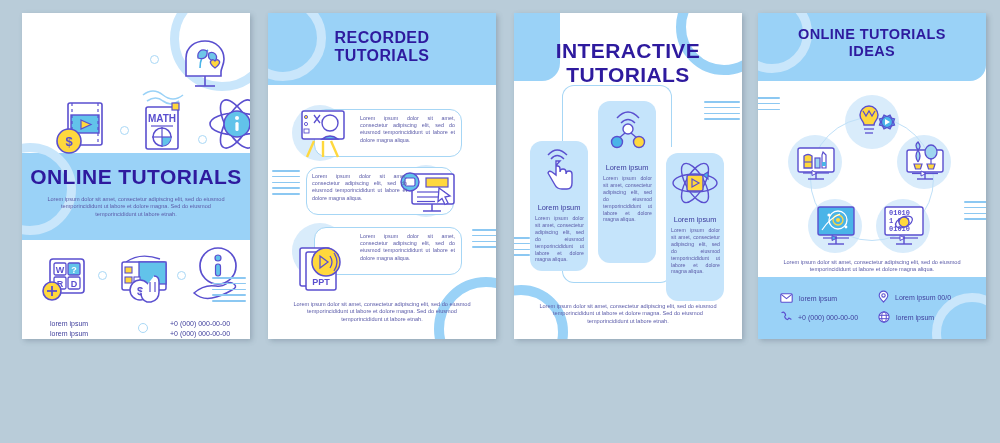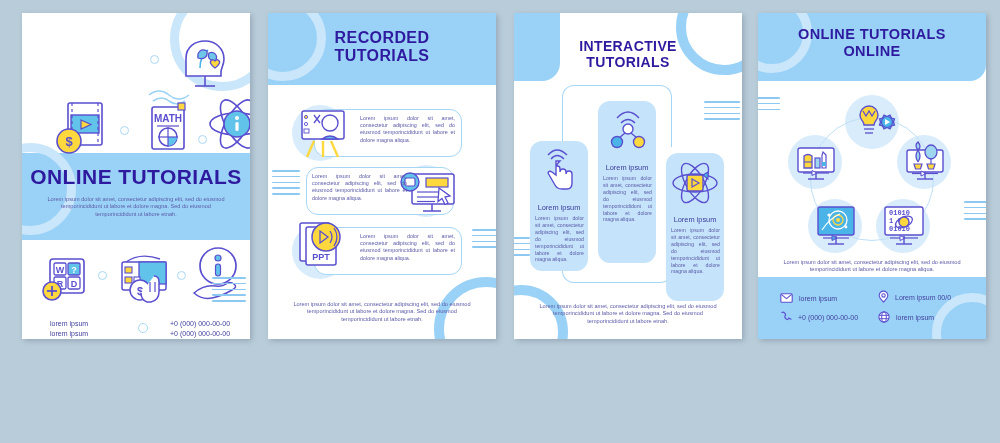--- a/index.html
+++ b/index.html
@@ -221,21 +221,21 @@
           <line x1="18" y1="4" x2="18" y2="46"></line>
           <line x1="44" y1="4" x2="44" y2="46"></line>
         </g>
         <circle cx="15" cy="42" r="12" fill="#ffd83d" stroke="#5a4fcf" stroke-width="1.6"></circle>
         <text x="15" y="47" text-anchor="middle" font-family="Liberation Sans, sans-serif" font-size="13" font-weight="700" fill="#5a4fcf">$</text>
       </svg>
     </div>
 
     <div class="dot-ring" style="left:98px;top:113px;width:9px;height:9px;"></div>
 
-    <div class="ico" style="left:118px;top:76px;">
+    <div class="ico" style="left:112px;top:76px;">
       <svg width="52" height="66" viewBox="0 0 52 66">
         <path d="M9 6 q10 -8 20 0 q10 8 20 0" fill="none" stroke="#9ad2f7" stroke-width="1.6"></path>
         <path d="M13 12 q9 -6 16 0 q8 6 16 0" fill="none" stroke="#9ad2f7" stroke-width="1.6"></path>
         <rect x="12" y="18" width="32" height="42" rx="2" fill="#fff" stroke="#5a4fcf" stroke-width="1.6"></rect>
         <rect x="38" y="14" width="7" height="7" fill="#ffd83d" stroke="#5a4fcf" stroke-width="1.2"></rect>
         <text x="28" y="33" text-anchor="middle" font-family="Liberation Sans, sans-serif" font-size="10" font-weight="700" fill="#5a4fcf">MATH</text>
         <line x1="17" y1="37" x2="39" y2="37" stroke="#5a4fcf" stroke-width="1.2"></line>
         <circle cx="28" cy="48" r="9" fill="#fff" stroke="#5a4fcf" stroke-width="1.5"></circle>
         <path d="M28 48 L37 48 A9 9 0 0 1 28 57 Z" fill="#62c3ea"></path>
         <line x1="28" y1="38" x2="28" y2="58" stroke="#5a4fcf" stroke-width="1.2"></line>
@@ -386,21 +386,21 @@
         <line x1="23" y1="45" x2="41" y2="45" stroke="#5a4fcf" stroke-width="1.5"></line>
         <path d="M39 22 l11 8 -5 1 3 6 -3 1.5 -3 -6 -4 3 Z" fill="#fff" stroke="#5a4fcf" stroke-width="1.3"></path>
         <circle cx="10" cy="16" r="9" fill="#62c3ea" stroke="#5a4fcf" stroke-width="1.4"></circle>
         <rect x="5" y="12" width="10" height="8" rx="1.5" fill="#fff" stroke="#5a4fcf" stroke-width="1.2"></rect>
       </svg>
     </div>
     <p class="row-txt" style="left:44px;top:160px;width:95px;font-size:5.4px;">Lorem ipsum dolor sit amet, consectetur adipiscing elit, sed do eiusmod temporincididunt ut labore et dolore magna aliqua.</p>
 
     <div class="blob" style="left:24px;top:210px;width:56px;height:56px;"></div>
     <div class="row-card" style="left:46px;top:214px;width:148px;height:48px;"></div>
-    <div class="ico" style="left:28px;top:204px;">
+    <div class="ico" style="left:28px;top:229px;">
       <svg width="50" height="50" viewBox="0 0 50 50">
         <rect x="4" y="6" width="30" height="38" rx="2" fill="#fff" stroke="#5a4fcf" stroke-width="1.5"></rect>
         <rect x="10" y="10" width="30" height="38" rx="2" fill="#fff" stroke="#5a4fcf" stroke-width="1.5"></rect>
         <text x="25" y="43" text-anchor="middle" font-size="9" font-weight="700" fill="#5a4fcf" font-family="Liberation Sans, sans-serif">PPT</text>
         <circle cx="30" cy="20" r="14" fill="#ffd83d" stroke="#5a4fcf" stroke-width="1.5"></circle>
         <path d="M24 14 v12 l8 -6 Z" fill="#ffd83d" stroke="#5a4fcf" stroke-width="1.3"></path>
         <g fill="none" stroke="#5a4fcf" stroke-width="1.3">
           <path d="M34 14 q4 6 0 12"></path>
           <path d="M38 11 q6 9 0 18"></path>
         </g>
@@ -417,21 +417,21 @@
 
     <p class="body-txt" style="left:24px;top:288px;width:180px;font-size:5.6px;">Lorem ipsum dolor sit amet, consectetur adipiscing elit, sed do eiusmod temporincididunt ut labore et dolore magna. Sed do eiusmod temporincididunt ut labore etnah.</p>
 
     <div class="arc arc-blue" style="width:104px;height:104px;border-width:10px;right:-42px;bottom:-42px;z-index:1;"></div>
   </div>
 
   <div class="panel" id="panel3">
     <div style="position:absolute;left:-20px;top:0;width:66px;height:68px;background:#9ad2f7;border-bottom-right-radius:18px;z-index:2;"></div>
     <div class="arc arc-blue" style="width:96px;height:96px;border-width:10px;right:-30px;top:-34px;z-index:1;"></div>
 
-    <h1 class="title" style="top:26px;font-size:14px;">
+    <h1 class="title" style="top:26px;font-size:21px;">
       <span>INTERACTIVE</span><br>
       <span>TUTORIALS</span>
     </h1>
 
     <div class="lines" style="right:2px;top:88px;">
       <i style="width:36px"></i>
         <i style="width:36px"></i>
         <i style="width:36px"></i>
         <i style="width:36px"></i>
     </div>
@@ -499,21 +499,21 @@
 
     <div class="arc arc-blue" style="width:94px;height:94px;border-width:10px;left:-40px;bottom:-40px;z-index:1;"></div>
   </div>
 
   <div class="panel" id="panel4">
     <div class="band" style="top:0;height:68px;border-bottom-right-radius:16px;"></div>
     <div class="arc arc-light" style="width:80px;height:80px;border-width:9px;left:-26px;top:-20px;z-index:2;"></div>
 
     <h1 class="title" style="top:13px;font-size:14.5px;">
       <span>ONLINE TUTORIALS</span><br>
-      <span>ONLINE</span>
+      <span>IDEAS</span>
     </h1>
 
     <div class="lines" style="left:-4px;top:84px;">
       <i style="width:26px"></i>
         <i style="width:26px"></i>
         <i style="width:26px"></i>
     </div>
     <div class="lines" style="right:-4px;top:188px;">
       <i style="width:26px"></i>
         <i style="width:26px"></i>

